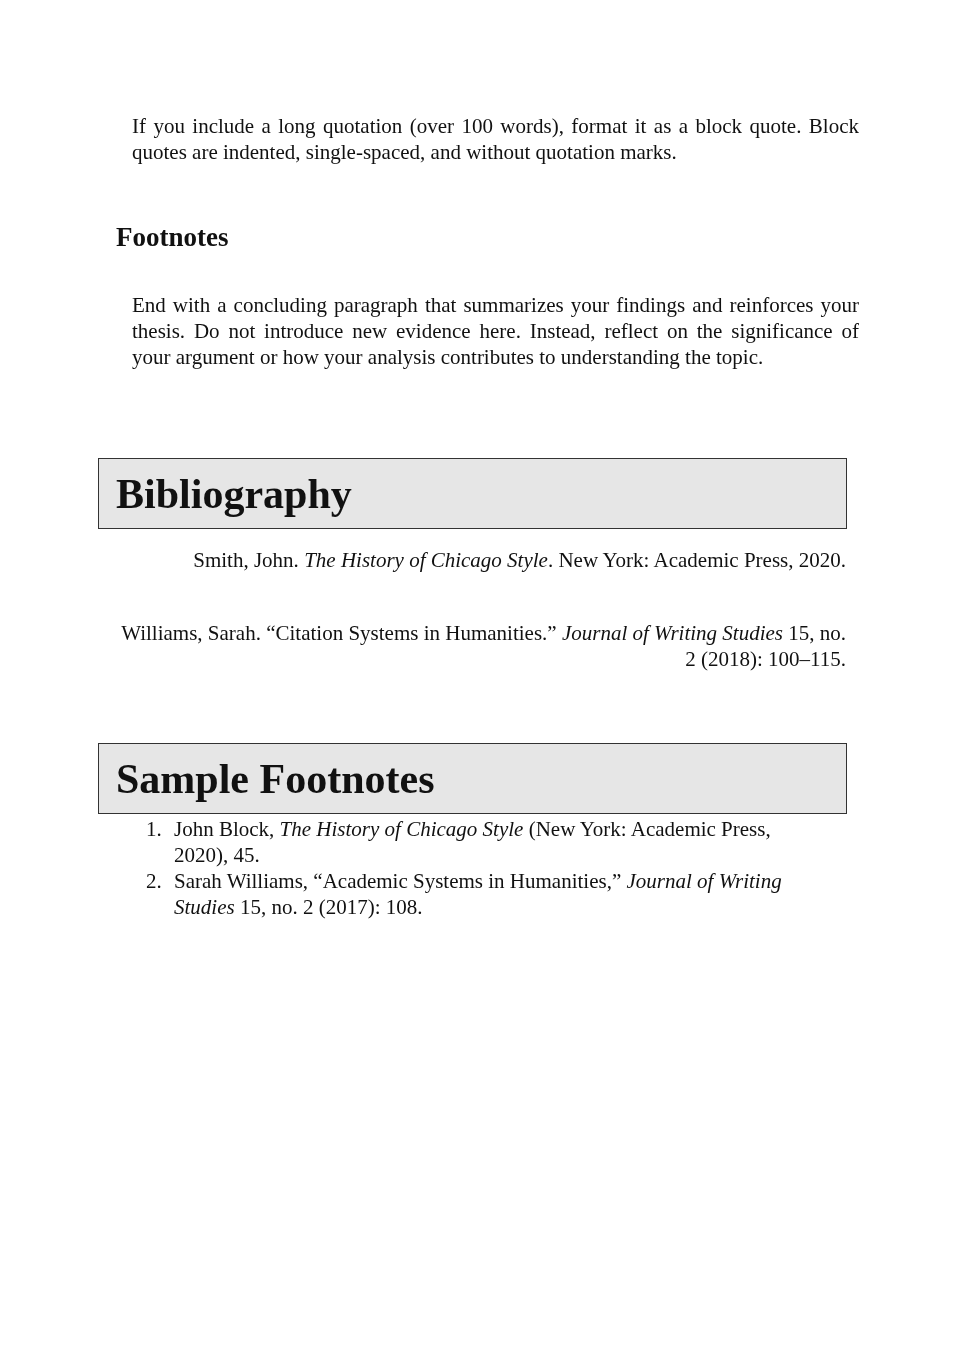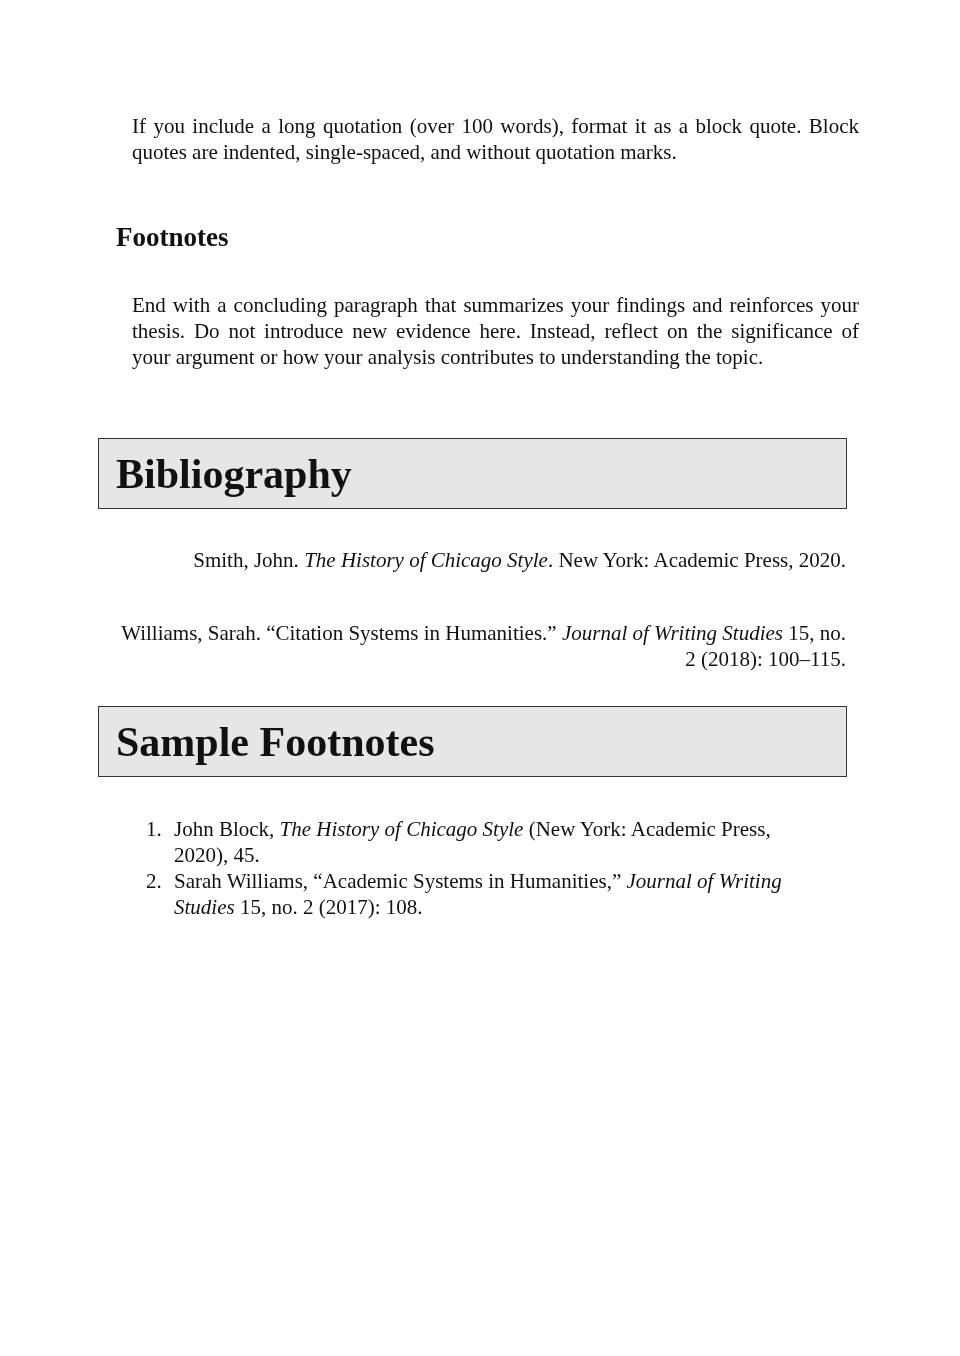--- a/index.html
+++ b/index.html
@@ -17,32 +17,32 @@
   ol.fn li .num { position: absolute; left: 30px; }
 </style>
 </head>
 <body>
 
 <p class="p" style="top:97px;">If you include a long quotation (over 100 words), format it as a block quote. Block quotes are indented, single-spaced, and without quotation marks.</p>
 
 <h2 class="h2" style="top:222px;">Footnotes</h2>
 <p class="p" style="top:276px;">End with a concluding paragraph that summarizes your findings and reinforces your thesis. Do not introduce new evidence here. Instead, reflect on the significance of your argument or how your analysis contributes to understanding the topic.</p>
 
-<div class="box" style="top:438px;padding-left:30px;">
+<div class="box" style="top:458px;padding-left:30px;">
   <h1>Bibliography</h1>
 </div>
 
 <p class="bib" style="top:547px;">
   <span>Smith, John. </span><i>The History of Chicago Style</i><span>. New York: Academic Press, 2020.</span>
 </p>
 <p class="bib" style="top:620px;">
   <span>Williams, Sarah. “Citation Systems in Humanities.” </span><i>Journal of Writing Studies</i><span> 15, no. 2 (2018): 100–115.</span>
 </p>
 
-<div class="box" style="top:706px;">
+<div class="box" style="top:743px;">
   <h1>Sample Footnotes</h1>
 </div>
 
 <ol class="fn">
   <li>
     <span class="num">1.</span><span>John Block, </span><i>The History of Chicago Style</i><span> (New York: Academic Press, 2020), 45.</span>
   </li>
   <li>
     <span class="num">2.</span><span>Sarah Williams, “Academic Systems in Humanities,” </span><i>Journal of Writing Studies</i><span> 15, no. 2 (2017): 108.</span>
   </li>

